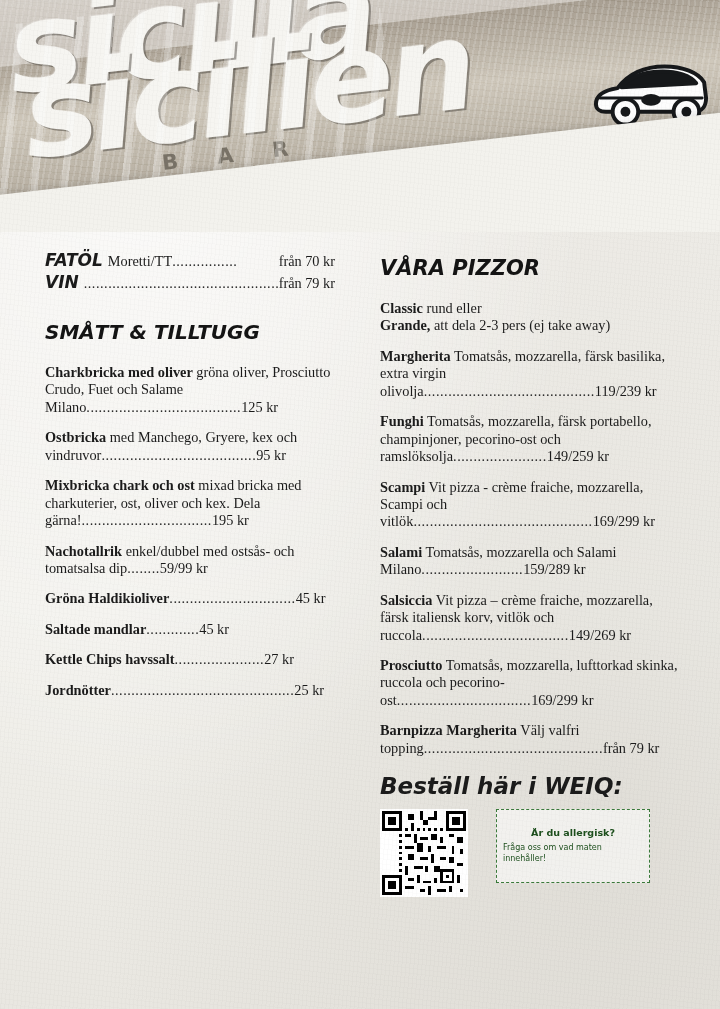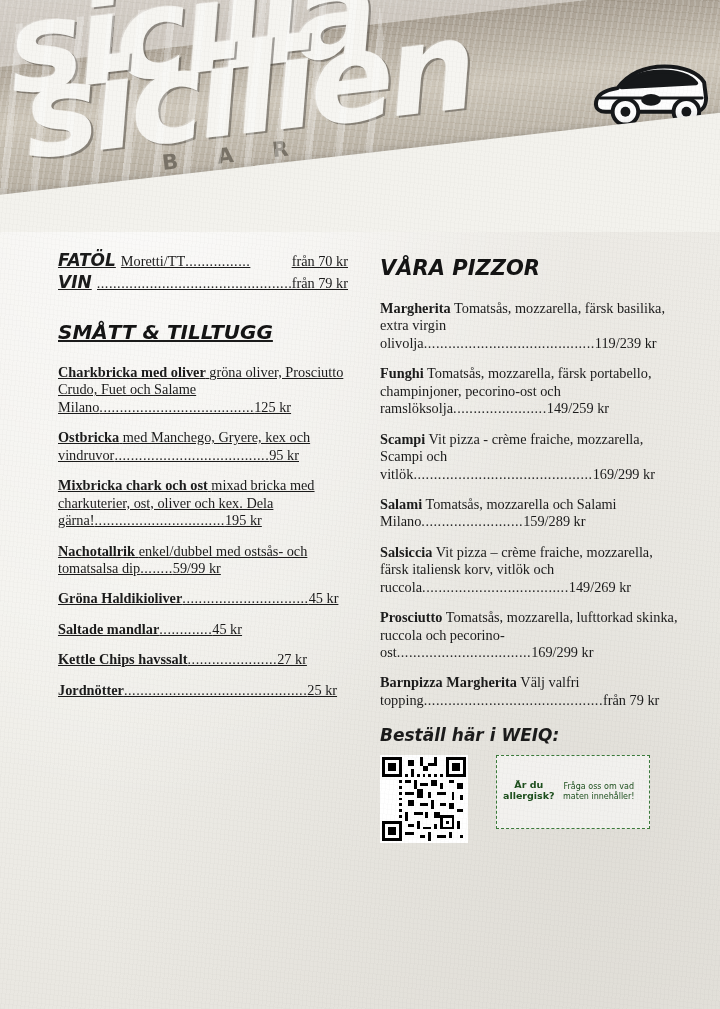--- a/index.html
+++ b/index.html
@@ -116,21 +116,21 @@
     top: 42px;
     width: 118px;
     height: 110px;
   }
 
   
   .col {
     position: absolute;
     top: 250px;
   }
-  .col-left  { left: 58px;  width: 290px; text-decoration: underline; }
+  .col-left  { left: 45px;  width: 290px; }
   .col-right { left: 380px; width: 300px; }
 
   .section-title {
     font-family: "DejaVu Sans", sans-serif;
     font-weight: 900;
     font-style: italic;
     font-size: 20px;
     letter-spacing: 0px;
     margin: 6px 0 6px 0;
     color: #141414;
@@ -173,21 +173,21 @@
   }
   .row-inline .pr { font-size: 14.3px; white-space: nowrap; }
 
   .gap-big { height: 20px; }
   .gap-mid { height: 14px; }
 
   .beställ {
     font-family: "DejaVu Sans", sans-serif;
     font-weight: 900;
     font-style: italic;
-    font-size: 17px;
+    font-size: 23px;
     margin: 16px 0 10px 0;
   }
 
   
   .qr-row {
     display: flex;
     align-items: flex-start;
     gap: 28px;
     margin-top: 4px;
   }
@@ -195,24 +195,23 @@
     width: 84px; height: 84px;
     background:#fff;
     padding: 2px;
   }
   .allergy-box {
     width: 140px;
     height: 64px;
     border: 1.6px dashed #3a7a3a;
     background: rgba(255,255,255,0.55);
     display: flex;
-    flex-direction: row;
+    flex-direction: column;
     align-items: center;
     justify-content: center;
-    text-align: center;
     padding: 4px 6px;
   }
   .allergy-title {
     font-family: "DejaVu Sans", sans-serif;
     font-weight: 700;
     font-size: 9.5px;
     color: #1d4f1d;
     margin-bottom: 5px;
   }
   .allergy-body {
@@ -311,20 +310,26 @@
     </div>
 
   </div>
 
   <div class="col col-right">
 
     <div class="section-title" style="font-size:21px;">VÅRA PIZZOR</div>
 
     <div class="gap-mid"></div>
 
+    <div class="item">
+      <p><span class="nm">Classic</span>
+         <span>rund eller</span></p>
+      <p><span class="nm">Grande,</span>
+         <span>att dela 2-3 pers (ej take away)</span></p>
+    </div>
 
     <div class="item">
       <p><span class="nm">Margherita</span>
       <span>Tomatsås, mozzarella, färsk basilika, extra virgin olivolja</span><span class="dots">..........................................</span><span class="price">119/239 kr</span></p>
     </div>
 
     <div class="item">
       <p><span class="nm">Funghi</span>
       <span>Tomatsås, mozzarella, färsk portabello, champinjoner, pecorino-ost och ramslöksolja</span><span class="dots">.......................</span><span class="price">149/259 kr</span></p>
     </div>

